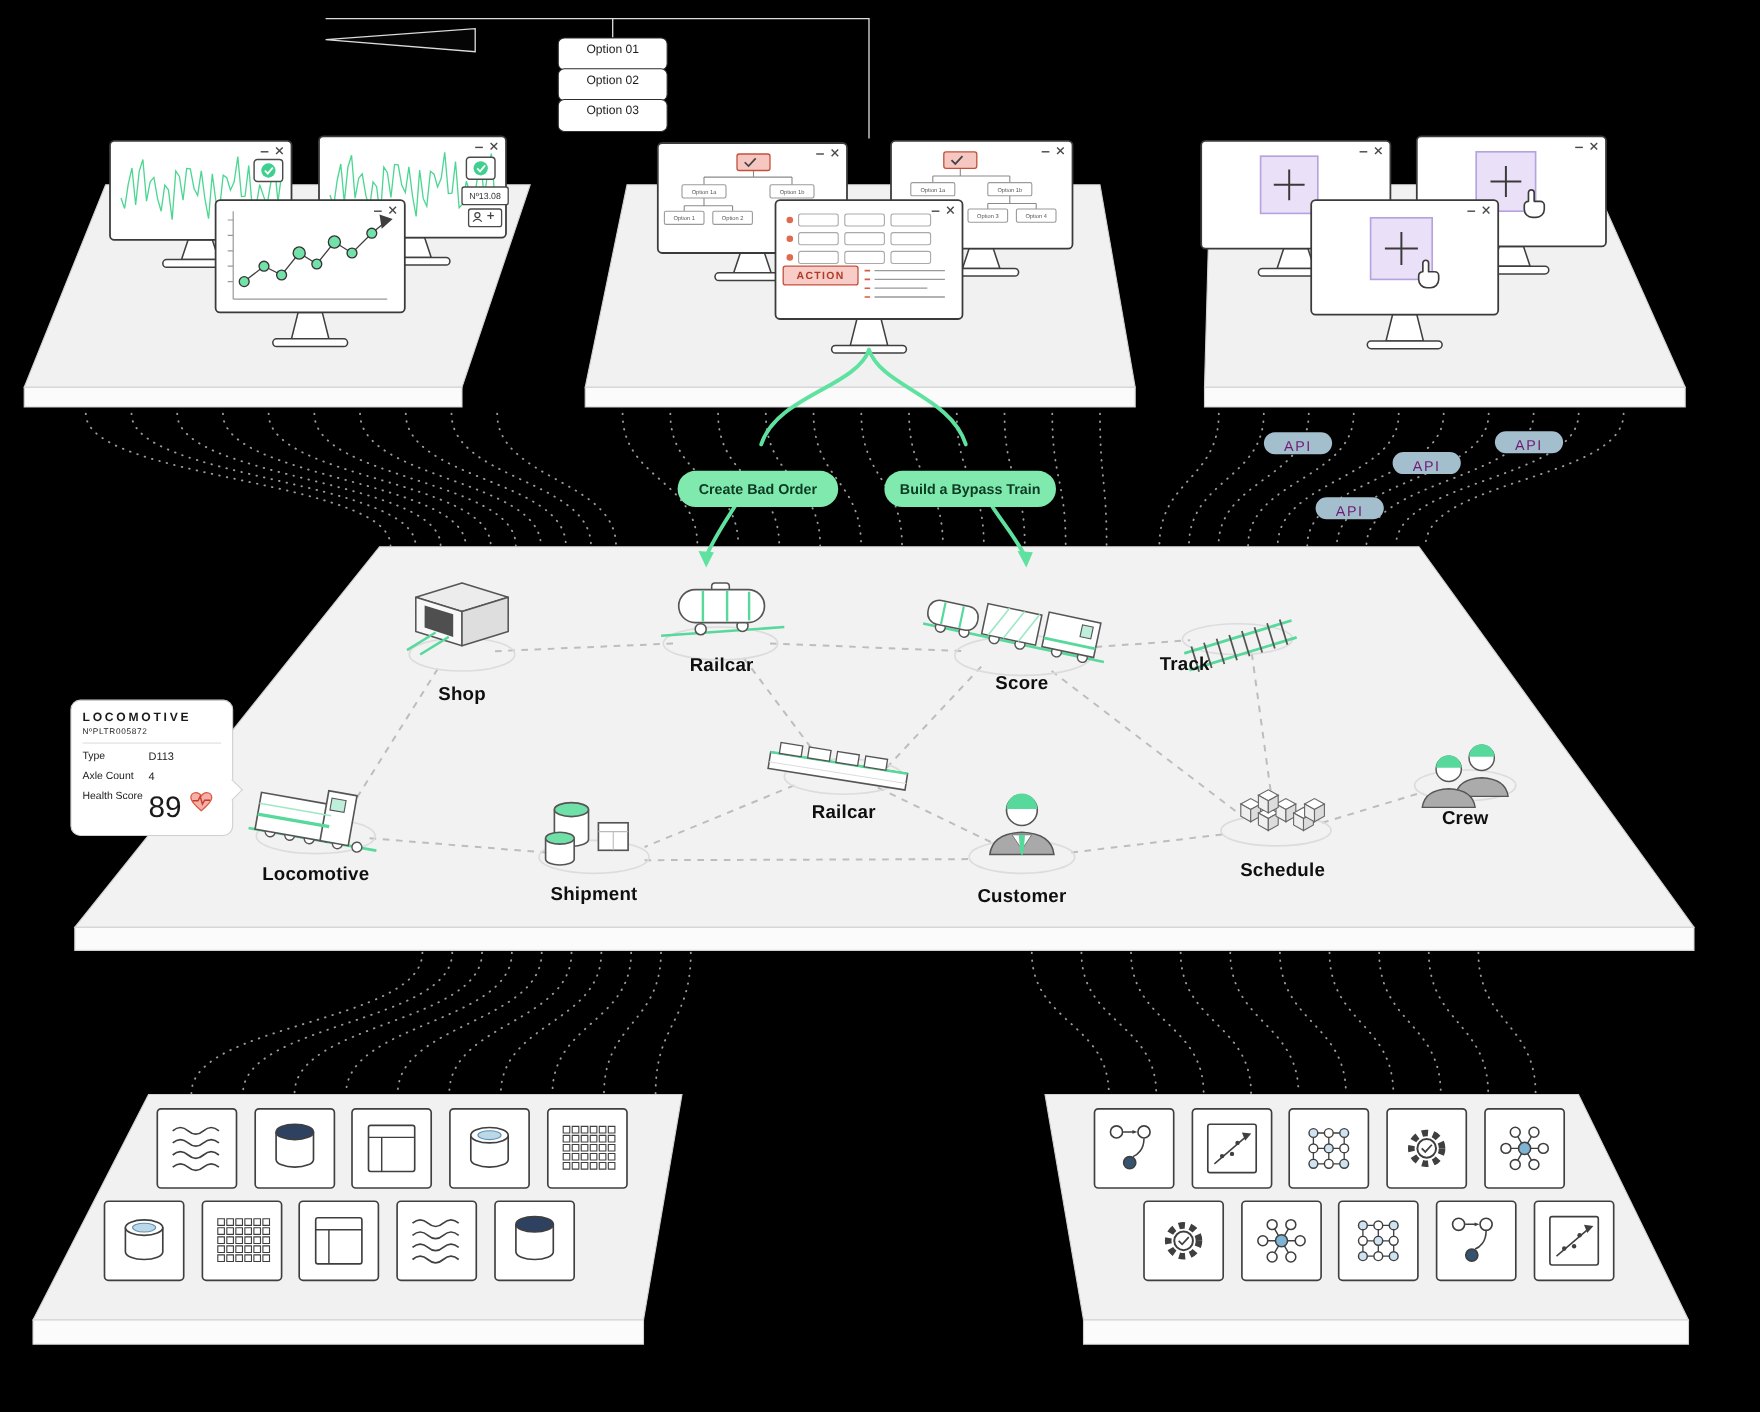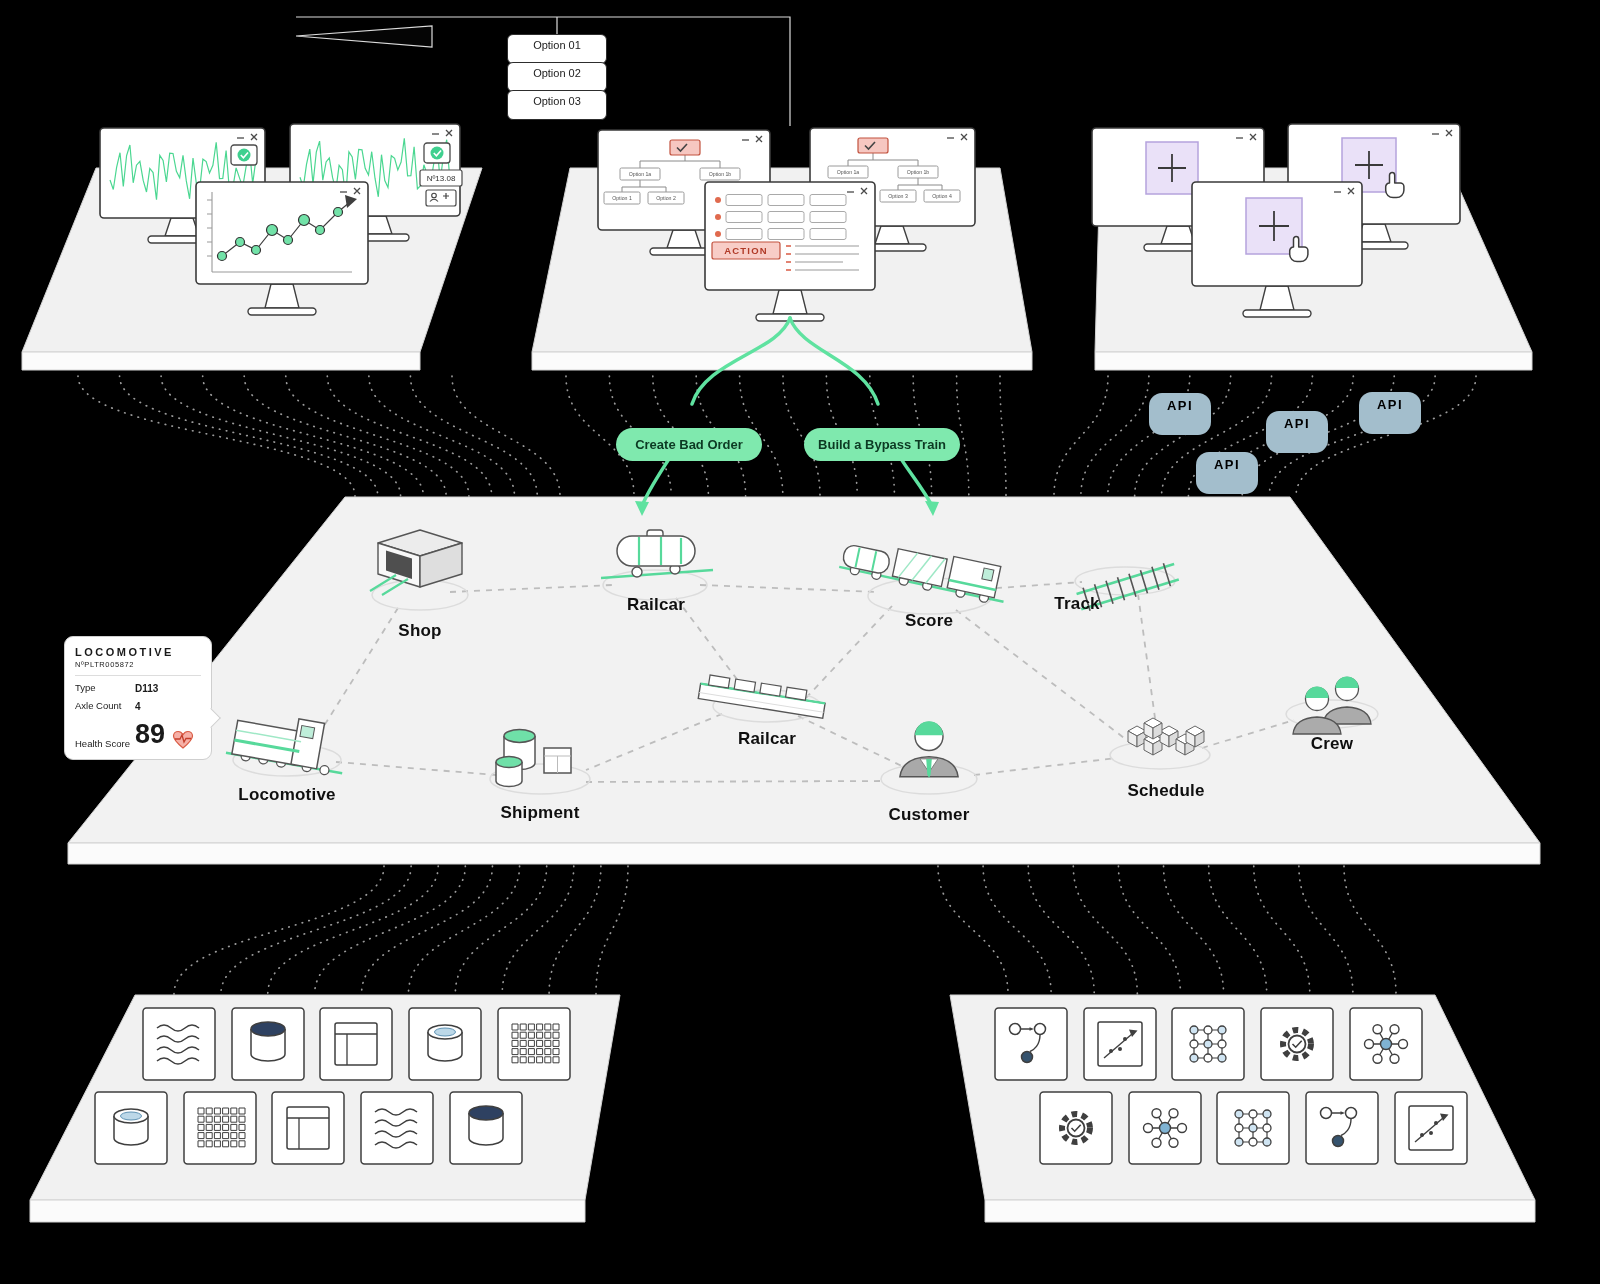--- a/index.html
+++ b/index.html
@@ -6,35 +6,35 @@
   .stage{position:relative;width:1600px;height:1284px;background:#000;overflow:hidden;
          font-family:"Liberation Sans",sans-serif;}
   svg.scene{position:absolute;left:0;top:0;}
   svg text{font-family:"Liberation Sans",sans-serif;}
 
   .opt-box{position:absolute;left:507px;width:100px;height:30px;background:#fff;
            border:1.5px solid #2d2d2d;border-radius:6px;font-size:11px;line-height:21px;
            text-align:center;color:#1c1c1c;box-sizing:border-box;}
   .pill{position:absolute;top:408px;height:33px;border-radius:17px;background:#7fe9ae;
         color:#0c3a23;font-size:13px;font-weight:700;text-align:center;line-height:33px;margin-top:20px;}
-  .api{position:absolute;width:62px;height:42px;border-radius:13px;background:#a3becc;
-       color:#000000;font-weight:700;font-size:13px;letter-spacing:1.5px;text-align:center;
+  .api{position:absolute;width:62px;height:20px;border-radius:13px;background:#a3becc;
+       color:#701a75;font-weight:400;font-size:13px;letter-spacing:1.5px;text-align:center;
        line-height:26px;}
   .entity-label{position:absolute;transform:translateX(-50%);font-size:17px;font-weight:700;
                 color:#0f0f0f;letter-spacing:.2px;white-space:nowrap;}
 
   .card{position:absolute;left:64px;top:636px;width:148px;background:#fff;
         border:1px solid #cfcfcf;border-radius:9px;padding:9px 10px;box-sizing:border-box;
         color:#1a1a1a;}
   .card-title{font-size:11px;font-weight:700;letter-spacing:2.5px;}
   .card-serial{font-size:7.5px;letter-spacing:.6px;margin-top:2px;color:#222;}
   .card hr{border:none;border-top:1px solid #ddd;margin:6px 0 4px;}
-  .card-row{display:flex;align-items:flex-end;font-size:9.5px;margin-top:7px;}
+  .card-row{display:flex;align-items:flex-start;font-size:9.5px;margin-top:7px;}
   .card-row .lbl{width:60px;color:#1a1a1a;line-height:1.15;}
-  .card-row .val{font-weight:700;font-size:10px;}
+  .card-row .val{font-weight:400;font-size:10px;}
   .card-row .val.big{font-size:27px;}
   .card-row svg.heart{margin-left:6px;}
   .card-ptr{position:absolute;right:-7px;top:74px;width:13px;height:13px;background:#fff;
             border-top:1px solid #cfcfcf;border-right:1px solid #cfcfcf;transform:rotate(45deg);}
 </style>
 </head>
 <body>
 
 <div class="stage">
 

